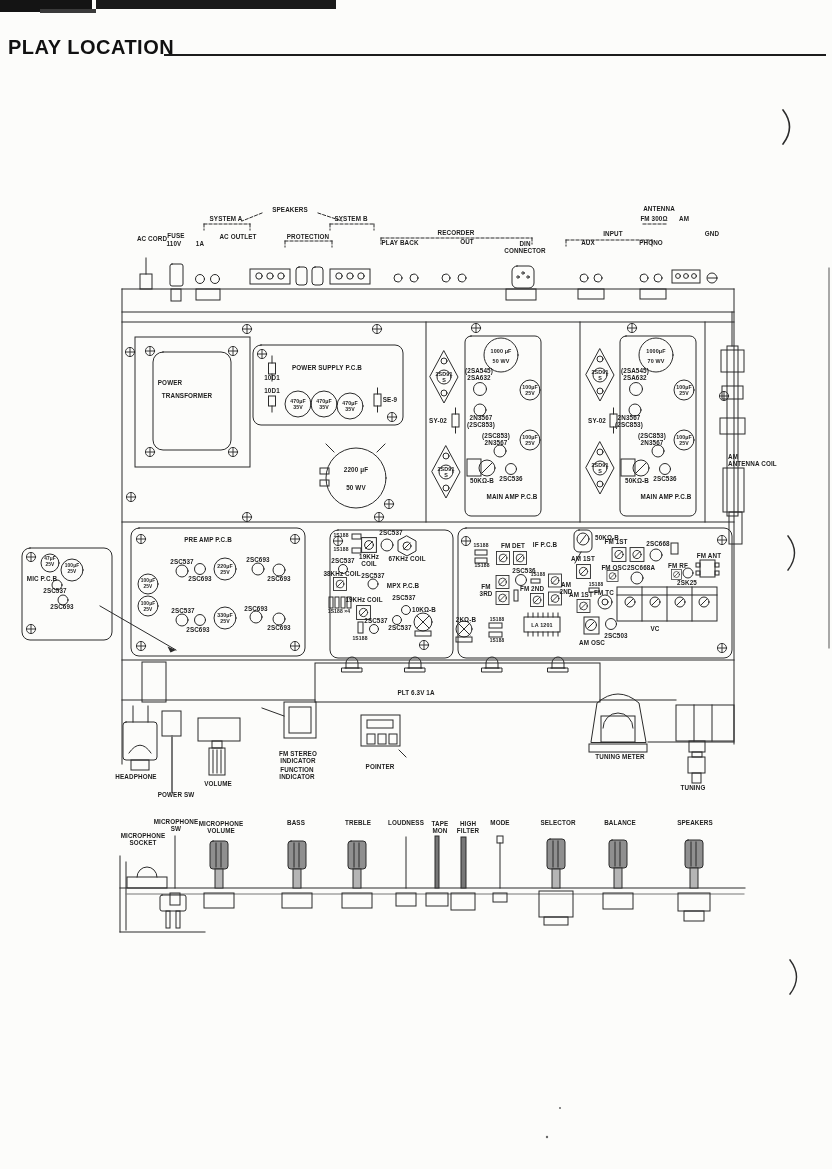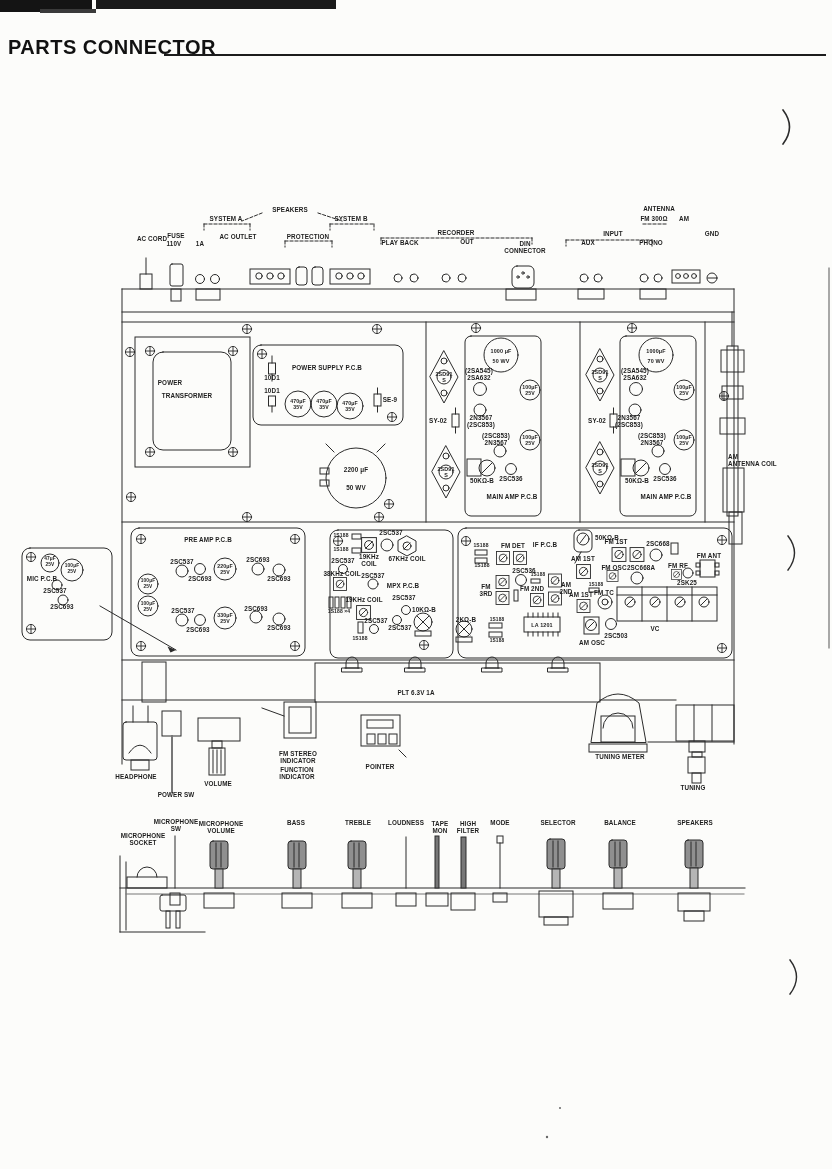--- a/index.html
+++ b/index.html
@@ -11,21 +11,21 @@
   .diagram{position:absolute;left:0;top:0;}
   .diagram *{stroke:#2b2b2b;fill:none;stroke-width:1;stroke-linecap:square;}
   #labels .lbl{position:absolute;color:#1c1c1c;font-weight:bold;font-size:6.3px;line-height:1.18;
         text-align:center;white-space:pre-line;transform:translate(-50%,-50%);letter-spacing:.12px;}
   #labels .lbl.la{transform:translateY(-50%);text-align:left;}
 </style>
 </head>
 <body>
 
 <div class="page">
-  <h1 class="title">PARTS CONNECTOR</h1>
+  <h1 class="title">PLAY LOCATION</h1>
   <div class="rule"></div>
 
   <svg class="diagram" width="832" height="1169" viewBox="0 0 832 1169">
     <defs>
       <symbol id="sc" viewBox="0 0 12 12">
         <circle cx="6" cy="6" r="5"></circle>
           <line x1="6" y1="1.2" x2="6" y2="10.8"></line>
           <line x1="1.2" y1="6" x2="10.8" y2="6"></line>
       </symbol>
       <symbol id="co" viewBox="0 0 16 16">

